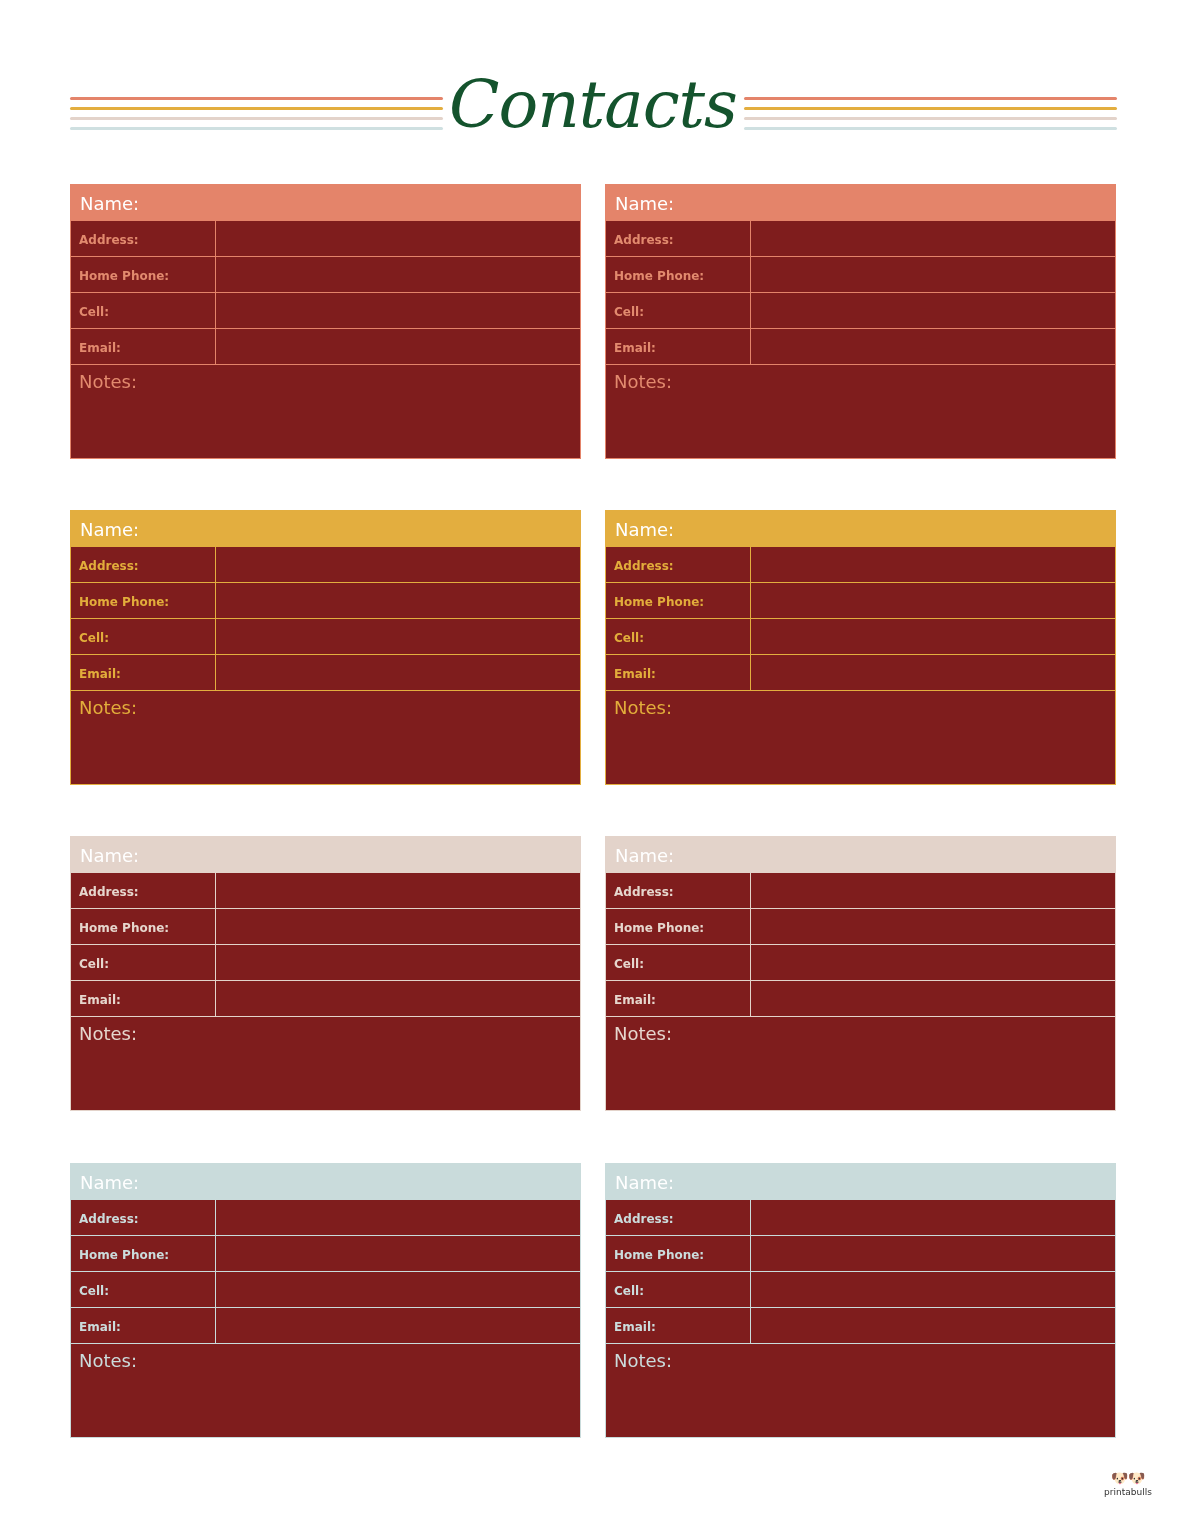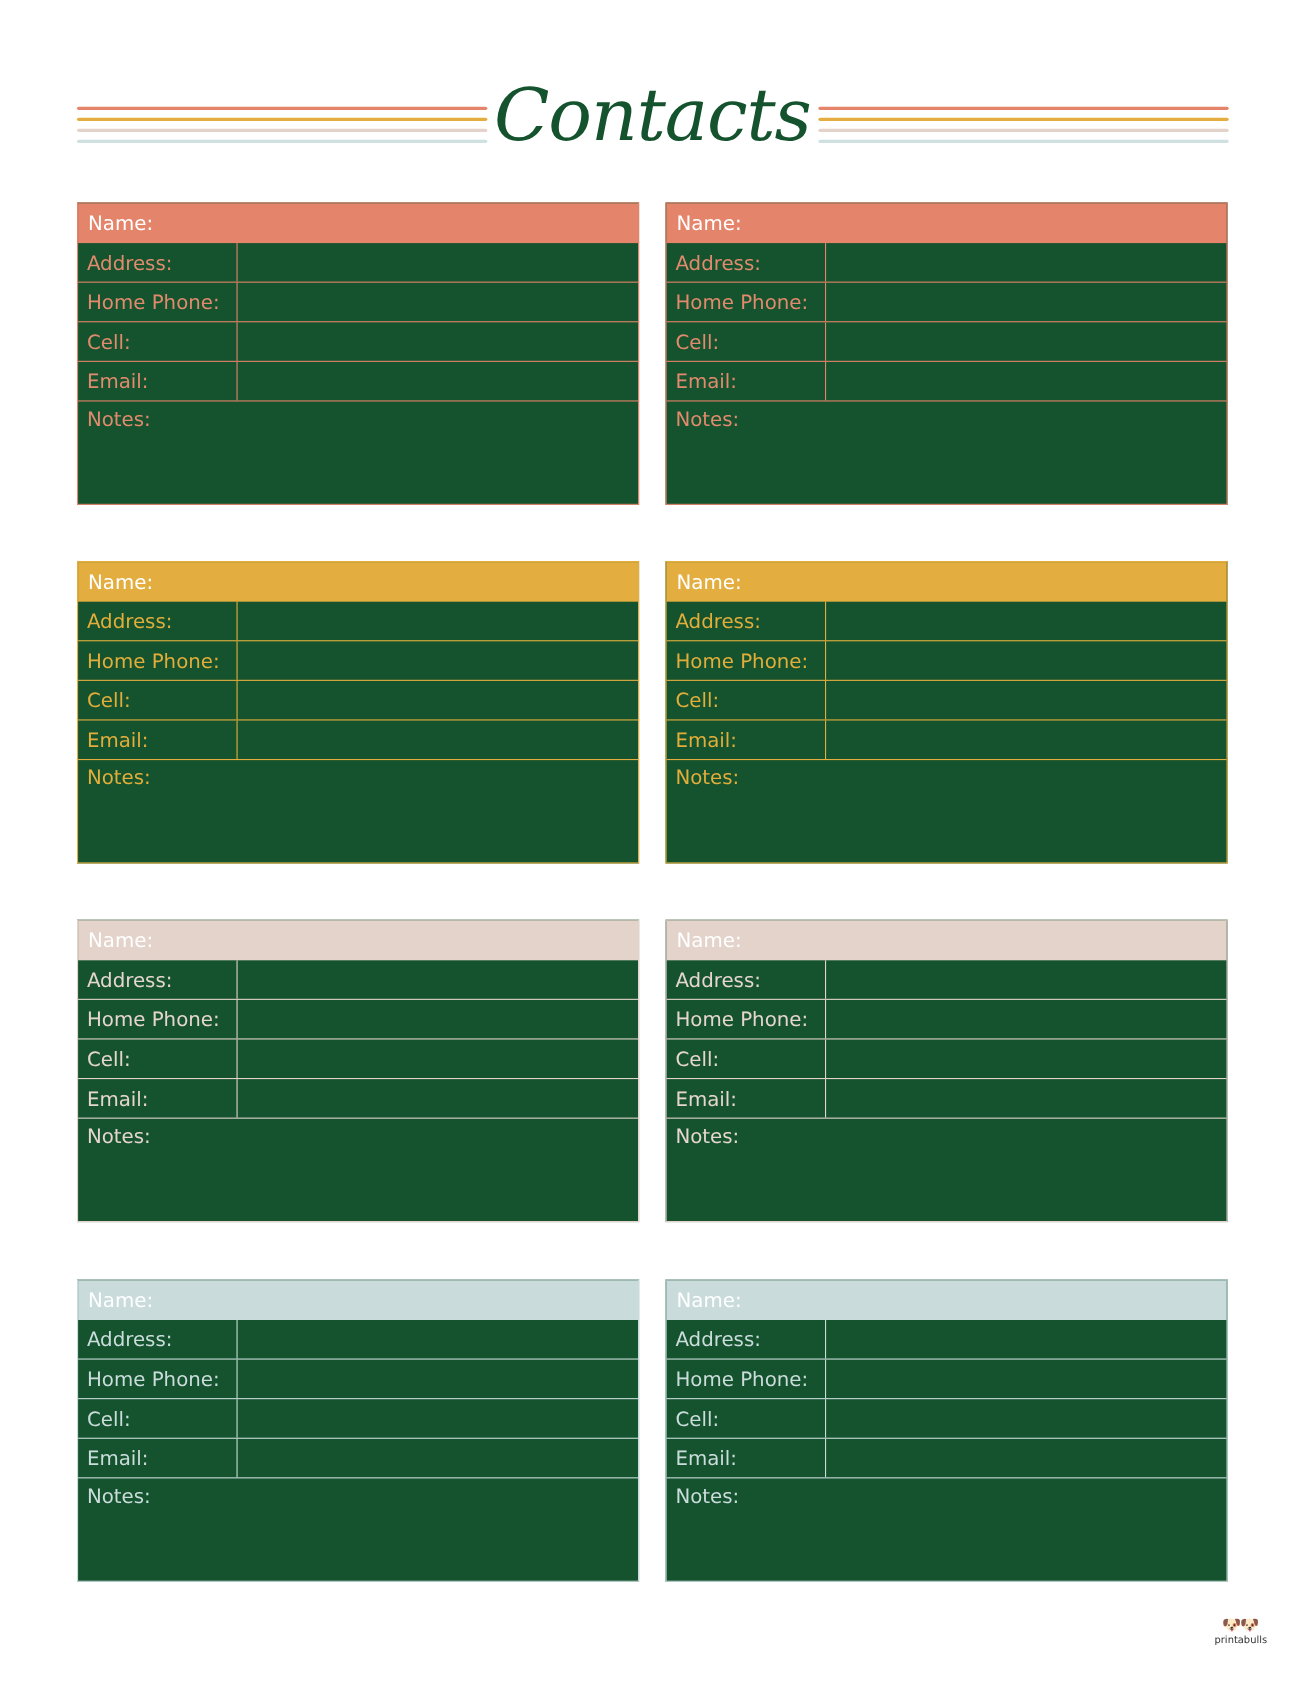--- a/index.html
+++ b/index.html
@@ -4,26 +4,26 @@
 <style>
   html, body { margin:0; padding:0; background:#ffffff; }
   body { width:1187px; height:1536px; position:relative; overflow:hidden; font-family:"DejaVu Sans", sans-serif; }
   .stripes { position:absolute; top:97px; width:373px; height:36px; }
   .stripes div { height:3px; margin-bottom:7px; border-radius:2px; }
   .stripes.left { left:70px; }
   .stripes.right { left:744px; }
   .title { position:absolute; left:443px; top:55px; width:300px; text-align:center;
            font-family:"DejaVu Serif", serif; font-style:italic; font-size:66px; line-height:100px;
            letter-spacing:-1px; }
-  .card { position:absolute; width:511px; height:275px; box-sizing:border-box; border:1.3px solid; background:#14532d; }
+  .card { position:absolute; width:511px; height:275px; box-sizing:border-box; border:1.3px solid; background:#7f1d1d; }
   .card .hdr { height:36px; box-sizing:border-box; padding-left:9px; color:#fff;
                font-family:"DejaVu Sans", sans-serif; font-size:18px; line-height:37px; }
   .card .row { height:36px; box-sizing:border-box; border-bottom:1.3px solid; display:flex; }
   .card .row .lbl { width:145px; box-sizing:border-box; border-right:1.3px solid; padding-left:8px;
-                    font-size:18px; line-height:38px; white-space:nowrap; overflow:hidden; }
+                    font-size:12px; line-height:38px; white-space:nowrap; overflow:hidden;font-weight:bold; }
   .card .row .val { flex:1; }
   .card .notes { padding-left:8px; font-size:18px; line-height:34px; height:122px; box-sizing:border-box; }
   .logo { position:absolute; left:1098px; top:1470px; width:60px; height:36px; text-align:center; }
   .logo .dogs { font-size:14px; line-height:16px; color:#111; letter-spacing:-1px; }
   .logo .brand { font-size:9px; line-height:12px; color:#333; }
 </style>
 </head>
 <body>
 
 <div class="stripes left">

